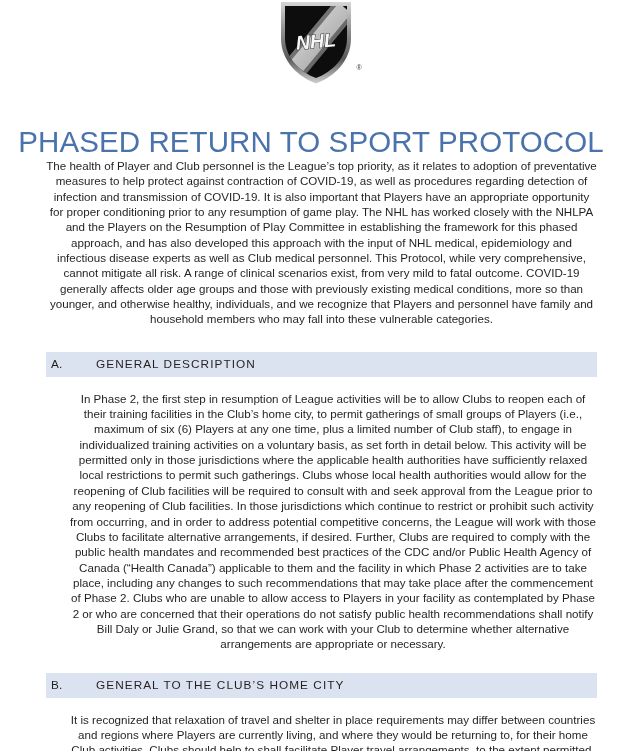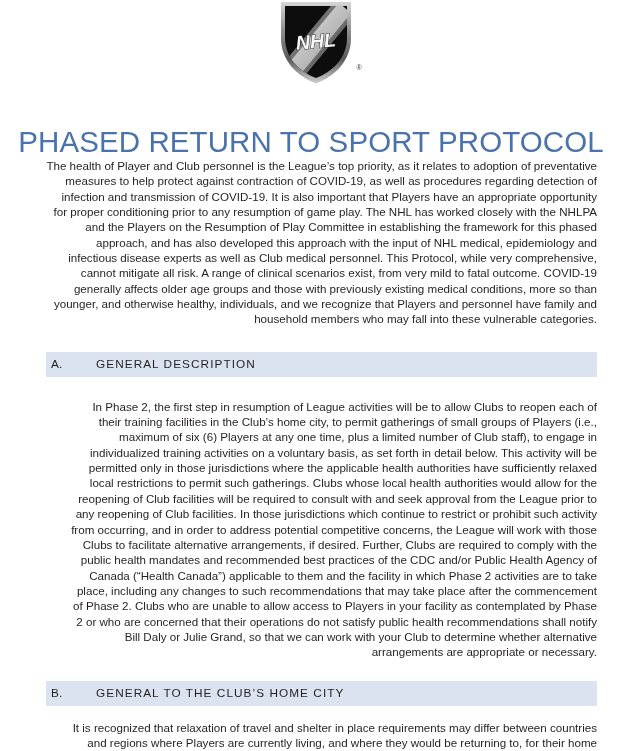--- a/index.html
+++ b/index.html
@@ -47,21 +47,21 @@
   .page {
     padding: 0 43px 0 46px;
     box-sizing: border-box;
     width: 640px;
   }
 
   p.body-text {
     font-size: 11.6px;
     line-height: 15.35px;
     margin: 0;
-    text-align: right;
+    text-align: center;
     color: #231f20;
     font-family: "Liberation Sans", sans-serif;
   }
 
   .intro {
     margin-top: 20px;
   }
 
   
   .section-bar {
@@ -85,21 +85,21 @@
   }
 
   .section-a-bar { margin-top: 25px; }
   .section-b-bar { margin-top: 21px; }
 
   .section-body {
     padding-left: 23px;
     padding-right: 0px;
     box-sizing: border-box;
   }
-  .section-a-body { margin-top: 22px; }
+  .section-a-body { margin-top: 14px; }
   .section-b-body { margin-top: 14px; }
 
   .sec-b-wide { padding-right: 0; }
 </style>
 </head>
 <body>
 
 <div class="logo-band">
   <svg class="nhl-logo" width="88" height="86" viewBox="0 0 88 86" aria-label="NHL">
     <defs>

